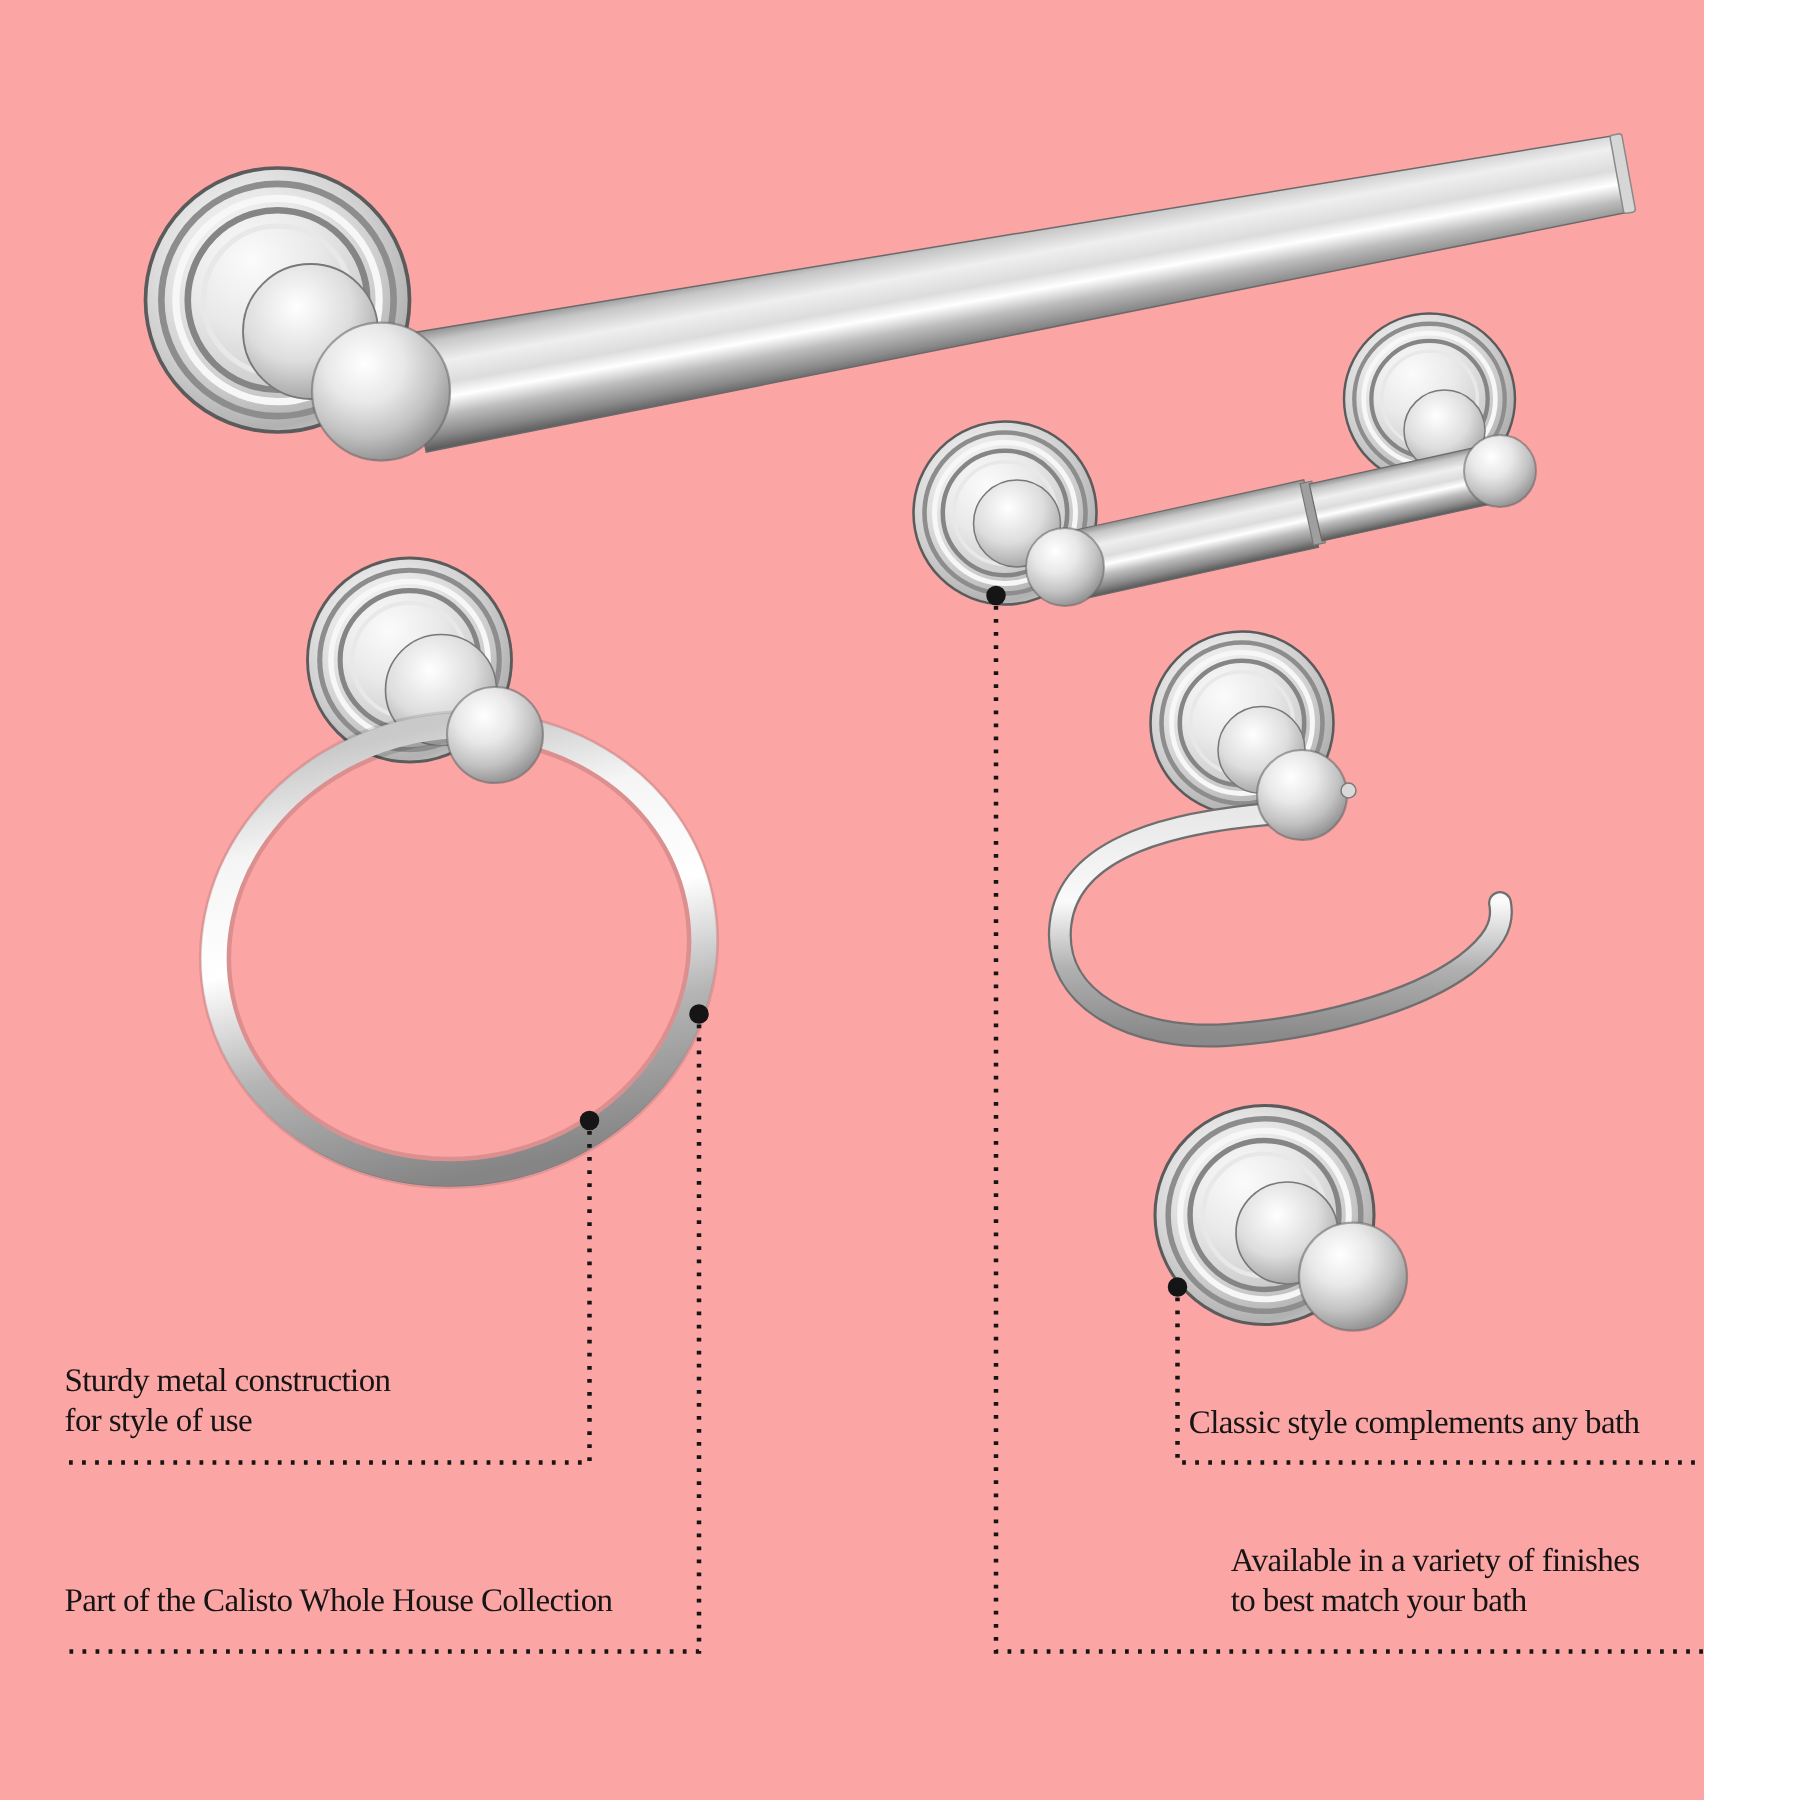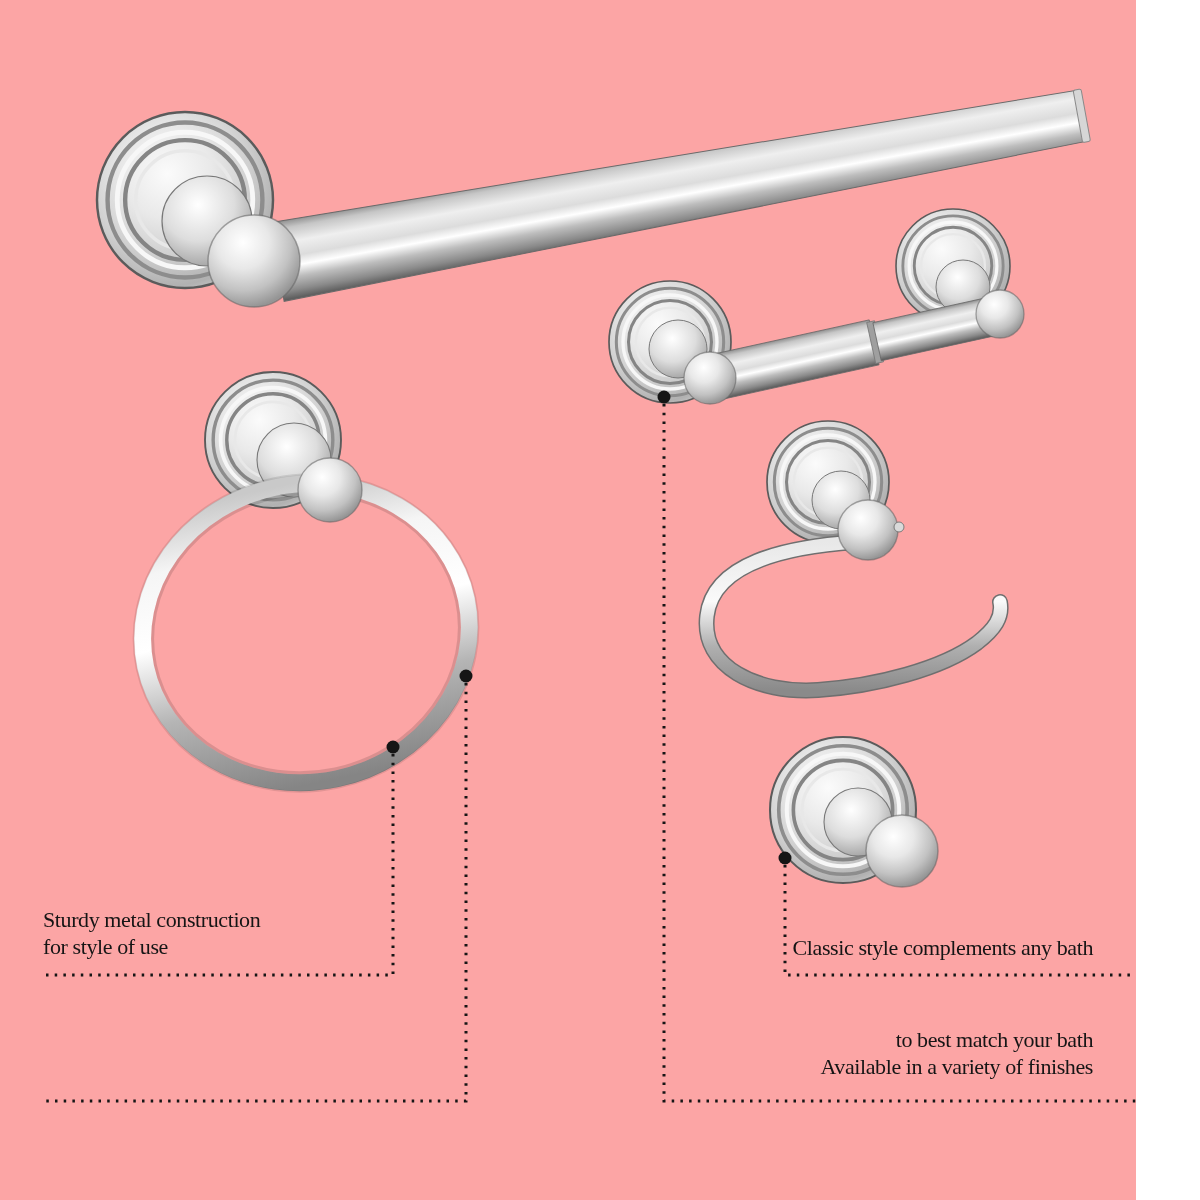--- a/index.html
+++ b/index.html
@@ -12,21 +12,21 @@
   }
   .stage svg{position:absolute;left:0;top:0;}
   .ann{
     position:absolute;
     font-size:22px;
     line-height:27px;
     letter-spacing:-0.4px;
     color:#151515;
     white-space:nowrap;
   }
-  .ann.right{text-align:right;margin-left:48px;}
+  .ann.right{text-align:left;margin-left:48px;}
   #ann-sturdy{left:43px;top:906px;}
   #ann-collection{left:43px;top:1053px;}
   #ann-classic{right:43px;top:934px;}
   #ann-finishes{right:43px;top:1026px;}
   .dotted{
     stroke:#151515;
     stroke-width:3;
     stroke-dasharray:2.5 6.2;
     fill:none;
   }
@@ -158,23 +158,26 @@
       <circle cx="664" cy="397" r="6.5" fill="#151515"></circle>
       <path class="dotted" d="M664,404 L664,1101 L1158,1101"></path>
     </g>
   </svg>
 
   <div class="ann" id="ann-sturdy">
     <div>Sturdy metal construction</div>
     <div>for style of use</div>
   </div>
 
+  <div class="ann" id="ann-collection">
+    <div>Part of the Calisto Whole House Collection</div>
+  </div>
 
   <div class="ann right" id="ann-classic">
     <div>Classic style complements any bath</div>
   </div>
 
   <div class="ann right" id="ann-finishes">
+    <div>Available in a variety of finishes</div>
     <div>to best match your bath</div>
-    <div>Available in a variety of finishes</div>
   </div>
 
 </div>
 
 </body></html>

